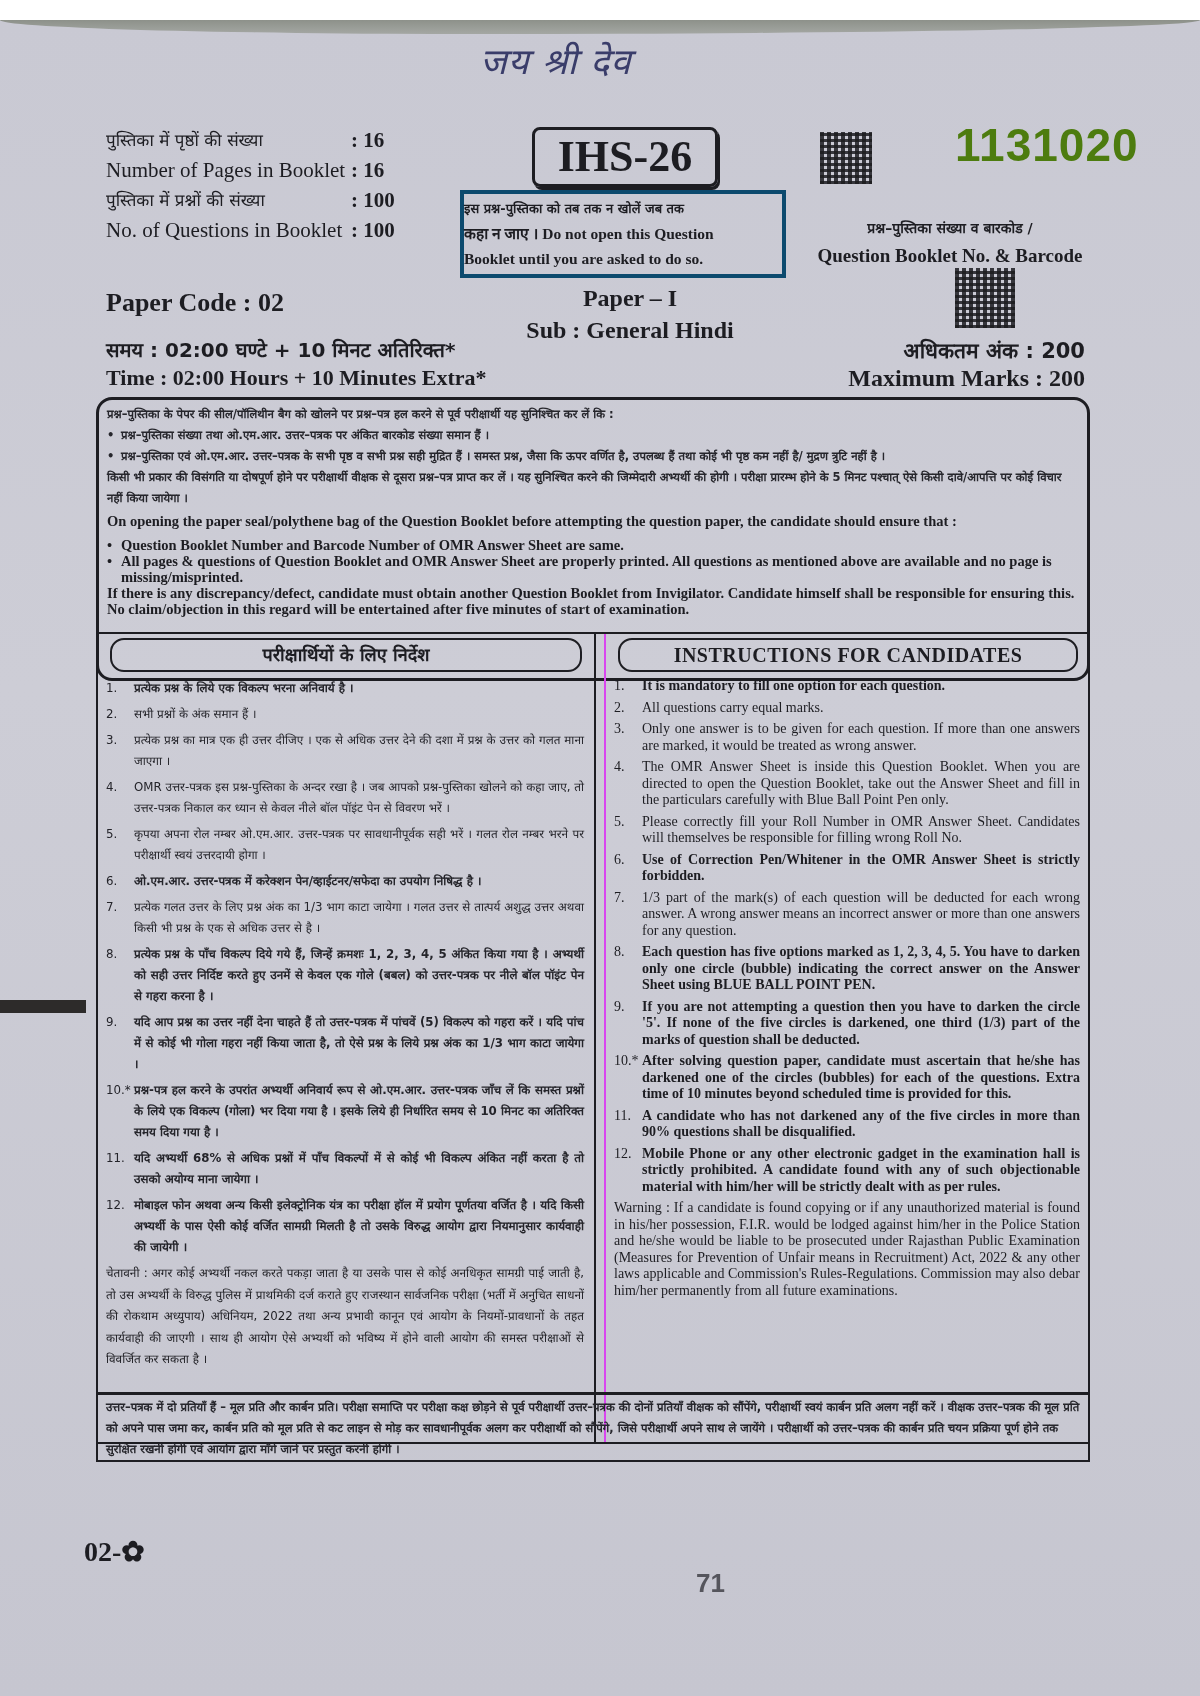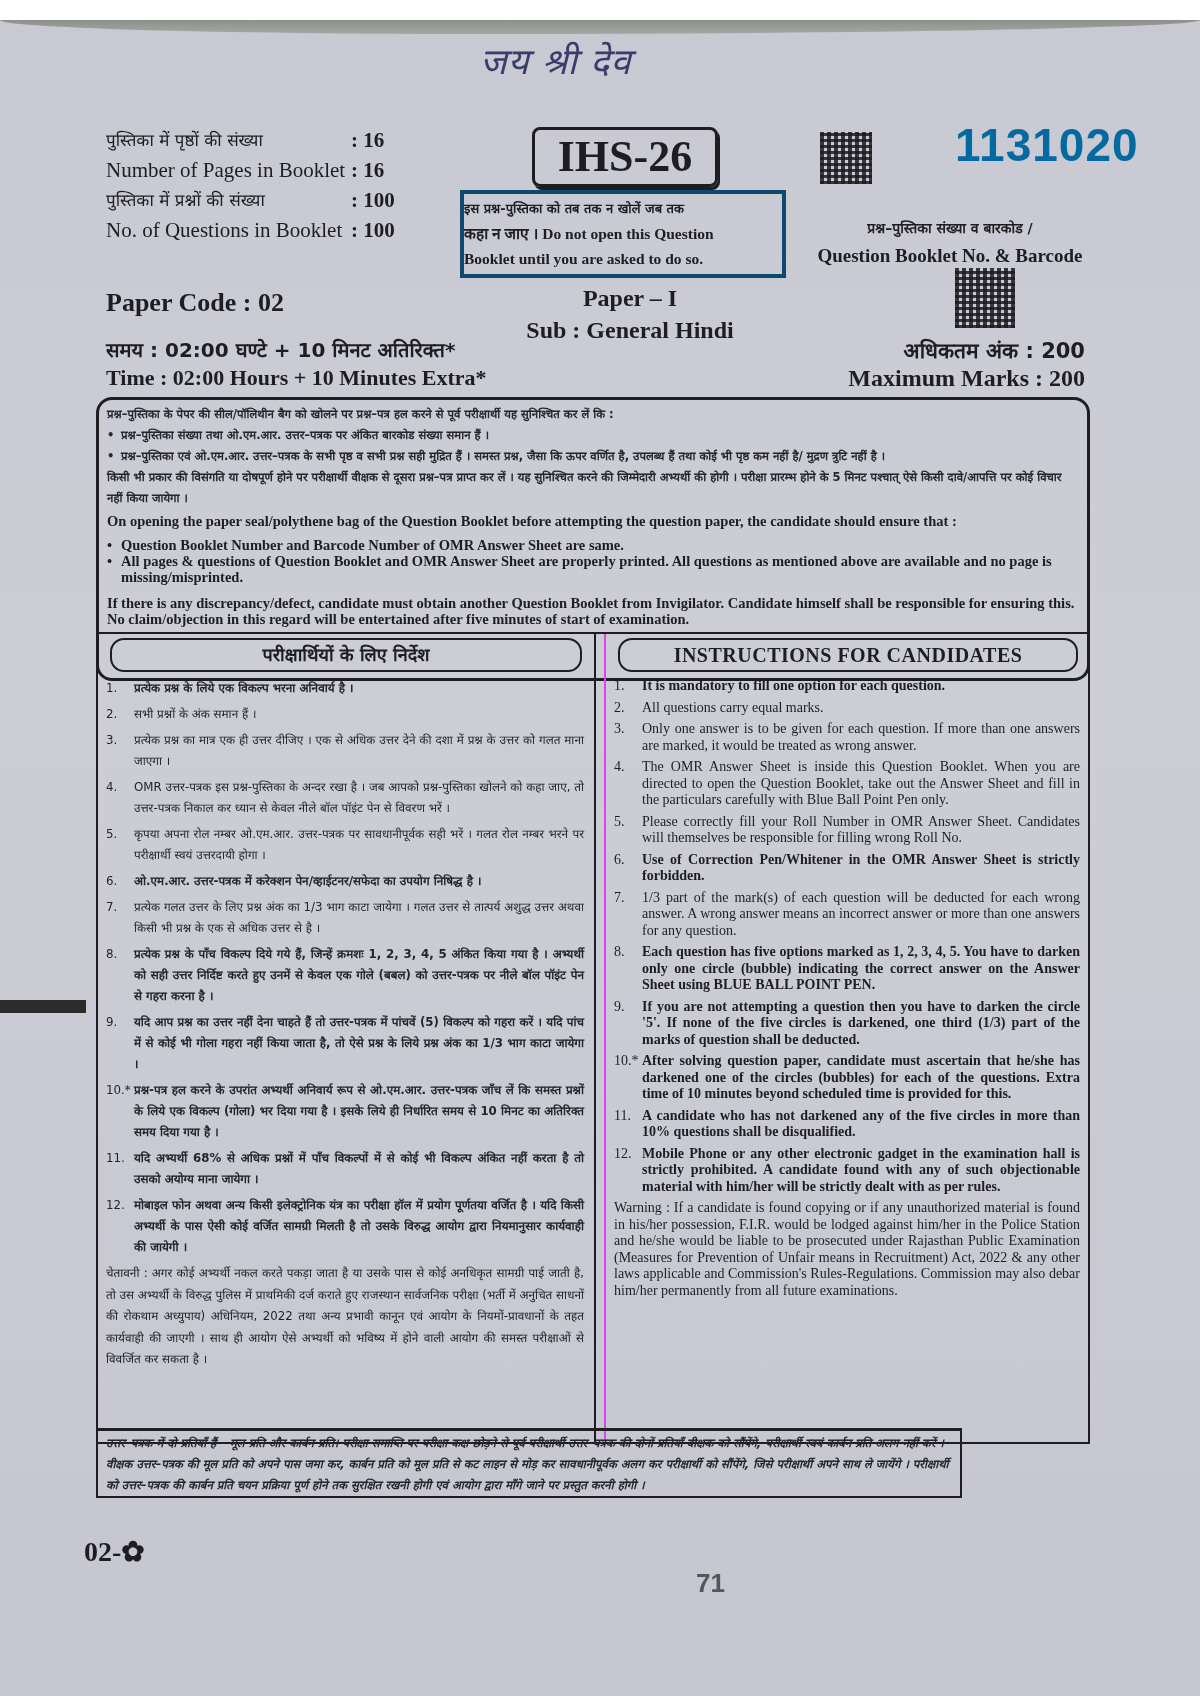--- a/index.html
+++ b/index.html
@@ -41,21 +41,21 @@
     line-height:25px; padding-top:2px;
   }
 
   .qr { position:absolute; background:
       repeating-linear-gradient(90deg,#1d1d22 0 4px,transparent 4px 7px),
       repeating-linear-gradient(0deg,#1d1d22 0 3px,transparent 3px 6px);
       background-blend-mode:multiply; opacity:.85; }
   .qr1 { left:820px; top:132px; width:52px; height:52px; }
   .qr2 { left:955px; top:268px; width:60px; height:60px; }
 
-  .booklet-no { position:absolute; left:955px; top:118px; font-size:46px; font-family:"Liberation Sans", sans-serif; font-weight:bold; color:#0369a1; letter-spacing:1px; }
+  .booklet-no { position:absolute; left:955px; top:118px; font-size:46px; font-family:"Liberation Sans", sans-serif; font-weight:bold; color:#4d7c0f; letter-spacing:1px; }
   .booklet-label { position:absolute; left:800px; top:214px; width:300px; text-align:center; font-size:17.5px; line-height:28px; font-weight:bold; }
   .booklet-label .en { font-size:19px; }
 
   .paper-code { position:absolute; left:106px; top:288px; font-size:26px; font-weight:bold; }
   .paper-title { position:absolute; left:500px; top:282px; width:260px; text-align:center; font-size:24px; font-weight:bold; line-height:32px; }
   .time-hi { position:absolute; left:106px; top:336px; font-size:20px; font-weight:bold; font-family:"DejaVu Sans", sans-serif; }
   .time-en { position:absolute; left:106px; top:365px; font-size:22px; font-weight:bold; }
   .marks-hi { position:absolute; right:115px; top:336px; font-size:21px; font-weight:bold; font-family:"DejaVu Sans", sans-serif; }
   .marks-en { position:absolute; right:115px; top:365px; font-size:24px; font-weight:bold; }
 
@@ -85,24 +85,24 @@
   .item { display:flex; margin-bottom:5px; }
   .item .num { width:28px; flex:none; }
   .item .txt { flex:1; text-align:justify; }
   .col-hi .item { font-family:"DejaVu Sans", sans-serif; font-size:11.8px; line-height:21px; color:#24242a; }
   .col-en .item { font-size:14px; line-height:16.5px; }
   .bold { font-weight:bold; }
   .warn-hi { font-family:"DejaVu Sans", sans-serif; font-size:11.8px; line-height:21.5px; padding:0 10px 0 8px; text-align:justify; }
   .warn-en { font-size:14px; line-height:16.5px; padding:0 10px 0 8px; text-align:justify; }
 
   .bottom-note {
-    position:absolute; left:96px; top:1428px; width:866px; height:70px;
+    position:absolute; left:96px; top:1392px; width:994px; height:70px;
     border:2px solid #1d1d22; border-top:3px solid #1d1d22; box-sizing:border-box;
     font-family:"DejaVu Sans", sans-serif; font-size:11.5px; line-height:21px; font-weight:bold;
-    padding:2px 8px; color:#26262c;font-style:italic;
+    padding:2px 8px; color:#26262c;
   }
 
   .footer-code { position:absolute; left:84px; top:1535px; font-size:28px; font-weight:bold; }
   .page-no { position:absolute; left:696px; top:1568px; font-size:26px; font-weight:bold; font-family:"Liberation Sans", sans-serif; color:#55555c; }
 </style>
 </head>
 <body>
 
 <div class="paper"></div>
 <div class="paper-edge"></div>
@@ -156,21 +156,21 @@
 <div class="marks-en">Maximum Marks : 200</div>
 
 <div class="check-box">
   <div class="hi">प्रश्न–पुस्तिका के पेपर की सील/पॉलिथीन बैग को खोलने पर प्रश्न–पत्र हल करने से पूर्व परीक्षार्थी यह सुनिश्चित कर लें कि :</div>
   <div class="hi bullet">प्रश्न–पुस्तिका संख्या तथा ओ.एम.आर. उत्तर–पत्रक पर अंकित बारकोड संख्या समान हैं ।</div>
   <div class="hi bullet">प्रश्न–पुस्तिका एवं ओ.एम.आर. उत्तर–पत्रक के सभी पृष्ठ व सभी प्रश्न सही मुद्रित हैं । समस्त प्रश्न, जैसा कि ऊपर वर्णित है, उपलब्ध हैं तथा कोई भी पृष्ठ कम नहीं है/ मुद्रण त्रुटि नहीं है ।</div>
   <div class="hi">किसी भी प्रकार की विसंगति या दोषपूर्ण होने पर परीक्षार्थी वीक्षक से दूसरा प्रश्न–पत्र प्राप्त कर लें । यह सुनिश्चित करने की जिम्मेदारी अभ्यर्थी की होगी । परीक्षा प्रारम्भ होने के 5 मिनट पश्चात् ऐसे किसी दावे/आपत्ति पर कोई विचार नहीं किया जायेगा ।</div>
   <div class="en">On opening the paper seal/polythene bag of the Question Booklet before attempting the question paper, the candidate should ensure that :</div>
   <div class="en bullet" style="margin-top:8px">Question Booklet Number and Barcode Number of OMR Answer Sheet are same.</div>
   <div class="en bullet" style="margin-top:0">All pages &amp; questions of Question Booklet and OMR Answer Sheet are properly printed. All questions as mentioned above are available and no page is missing/misprinted.</div>
-  <div class="en" style="margin-top:10px">If there is any discrepancy/defect, candidate must obtain another Question Booklet from Invigilator. Candidate himself shall be responsible for ensuring this. No claim/objection in this regard will be entertained after five minutes of start of examination.</div>
+  <div class="en" style="margin-top:0">If there is any discrepancy/defect, candidate must obtain another Question Booklet from Invigilator. Candidate himself shall be responsible for ensuring this. No claim/objection in this regard will be entertained after five minutes of start of examination.</div>
 </div>
 
 <div class="instr-wrap">
   <div class="col col-hi">
     <div class="col-head">परीक्षार्थियों के लिए निर्देश</div>
     <div class="items">
       <div class="item">
           <span class="num">1.</span>
           <span class="txt bold">प्रत्येक प्रश्न के लिये एक विकल्प भरना अनिवार्य है ।</span>
         </div>
@@ -260,21 +260,21 @@
       <div class="item">
           <span class="num">9.</span>
           <span class="txt bold">If you are not attempting a question then you have to darken the circle '5'. If none of the five circles is darkened, one third (1/3) part of the marks of question shall be deducted.</span>
         </div>
       <div class="item">
           <span class="num">10.*</span>
           <span class="txt bold">After solving question paper, candidate must ascertain that he/she has darkened one of the circles (bubbles) for each of the questions. Extra time of 10 minutes beyond scheduled time is provided for this.</span>
         </div>
       <div class="item">
           <span class="num">11.</span>
-          <span class="txt bold">A candidate who has not darkened any of the five circles in more than 10% questions shall be disqualified.</span>
+          <span class="txt bold">A candidate who has not darkened any of the five circles in more than 90% questions shall be disqualified.</span>
         </div>
       <div class="item">
           <span class="num">12.</span>
           <span class="txt bold">Mobile Phone or any other electronic gadget in the examination hall is strictly prohibited. A candidate found with any of such objectionable material with him/her will be strictly dealt with as per rules.</span>
         </div>
     </div>
     <div class="warn-en">Warning : If a candidate is found copying or if any unauthorized material is found in his/her possession, F.I.R. would be lodged against him/her in the Police Station and he/she would be liable to be prosecuted under Rajasthan Public Examination (Measures for Prevention of Unfair means in Recruitment) Act, 2022 &amp; any other laws applicable and Commission's Rules-Regulations. Commission may also debar him/her permanently from all future examinations.</div>
   </div>
 </div>
 

